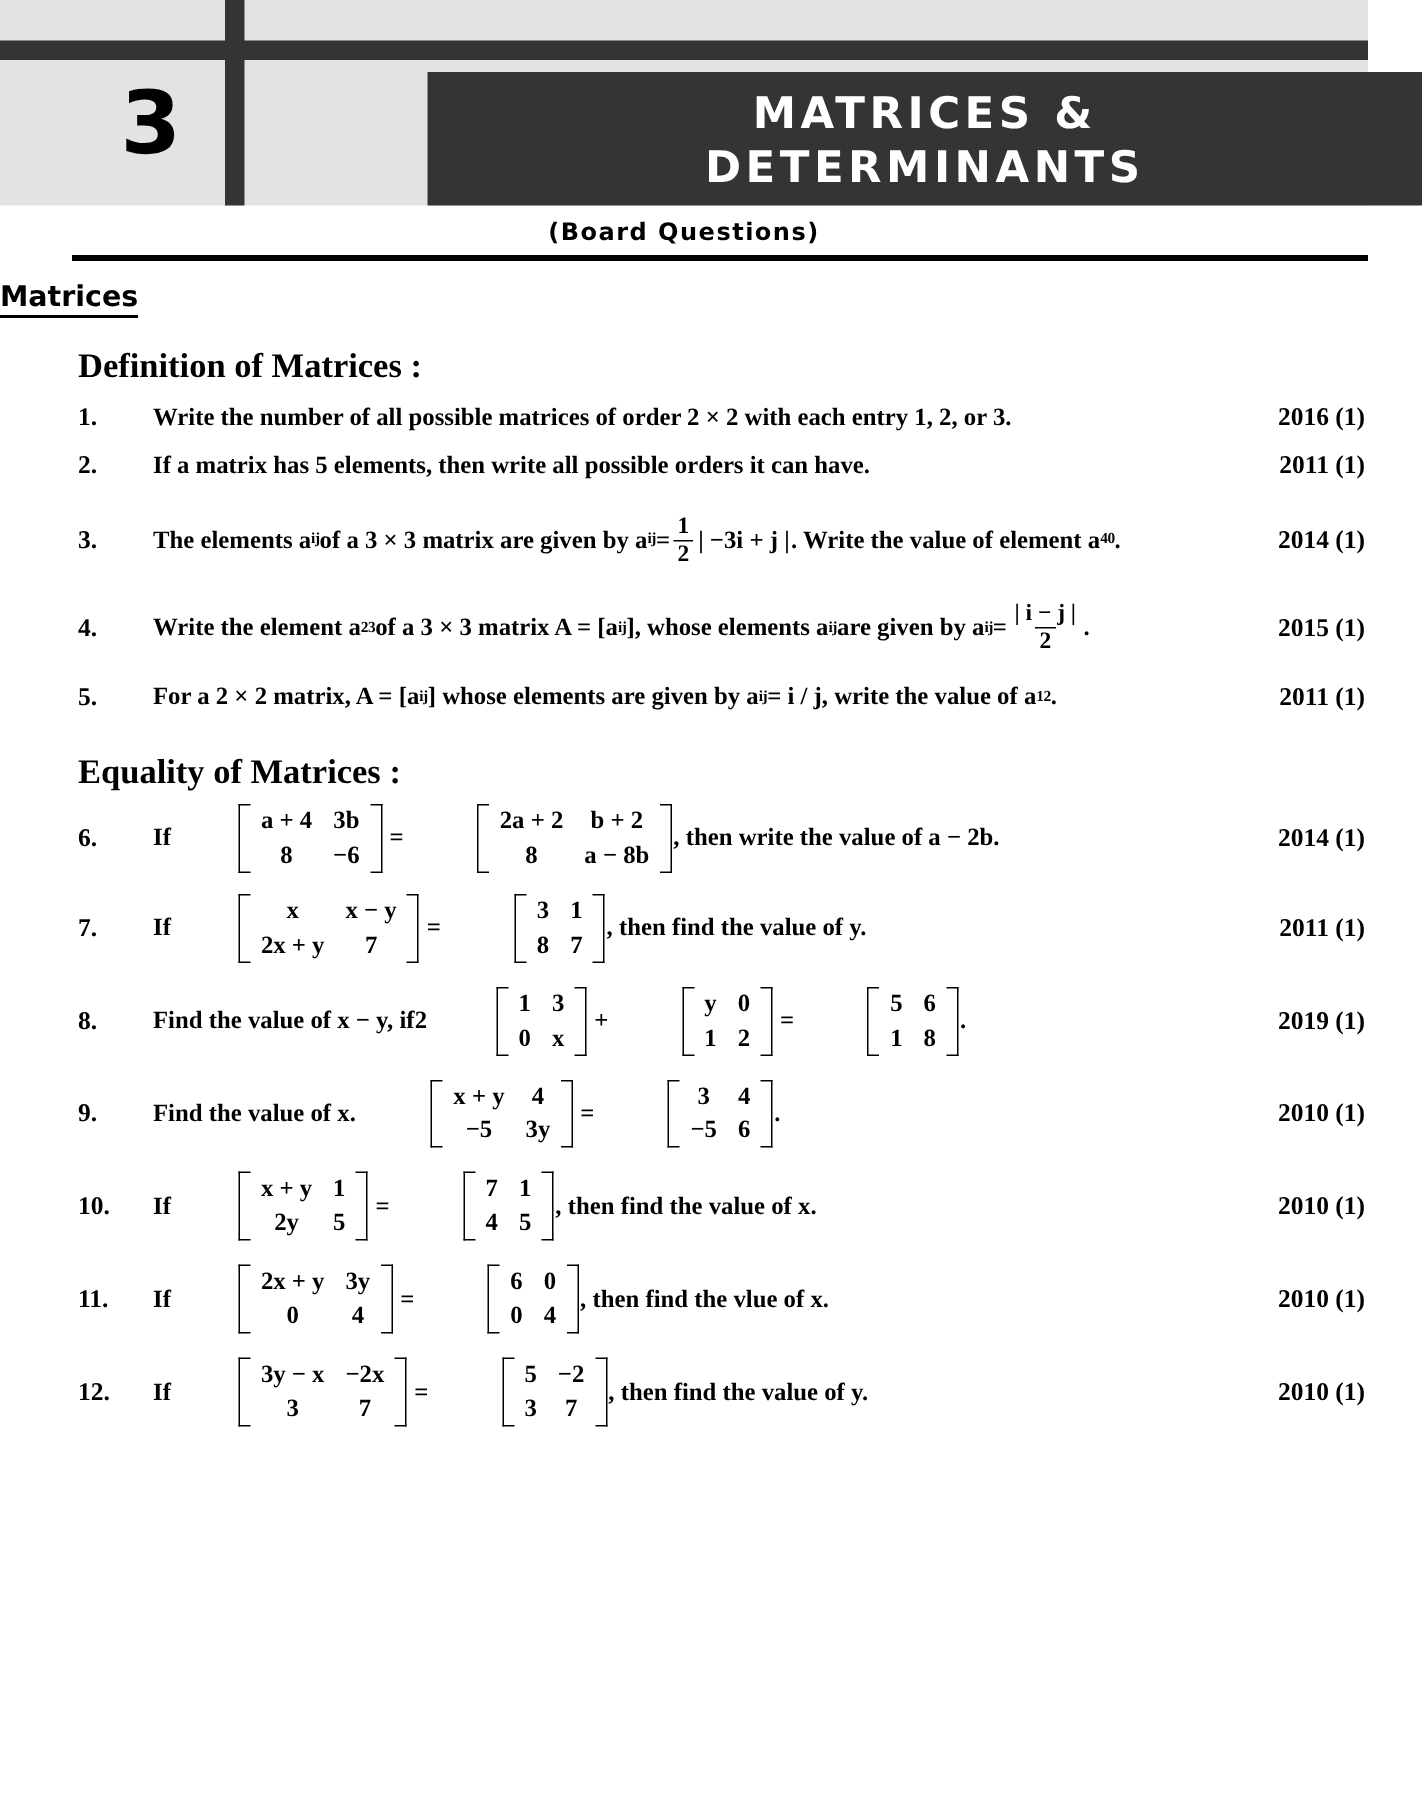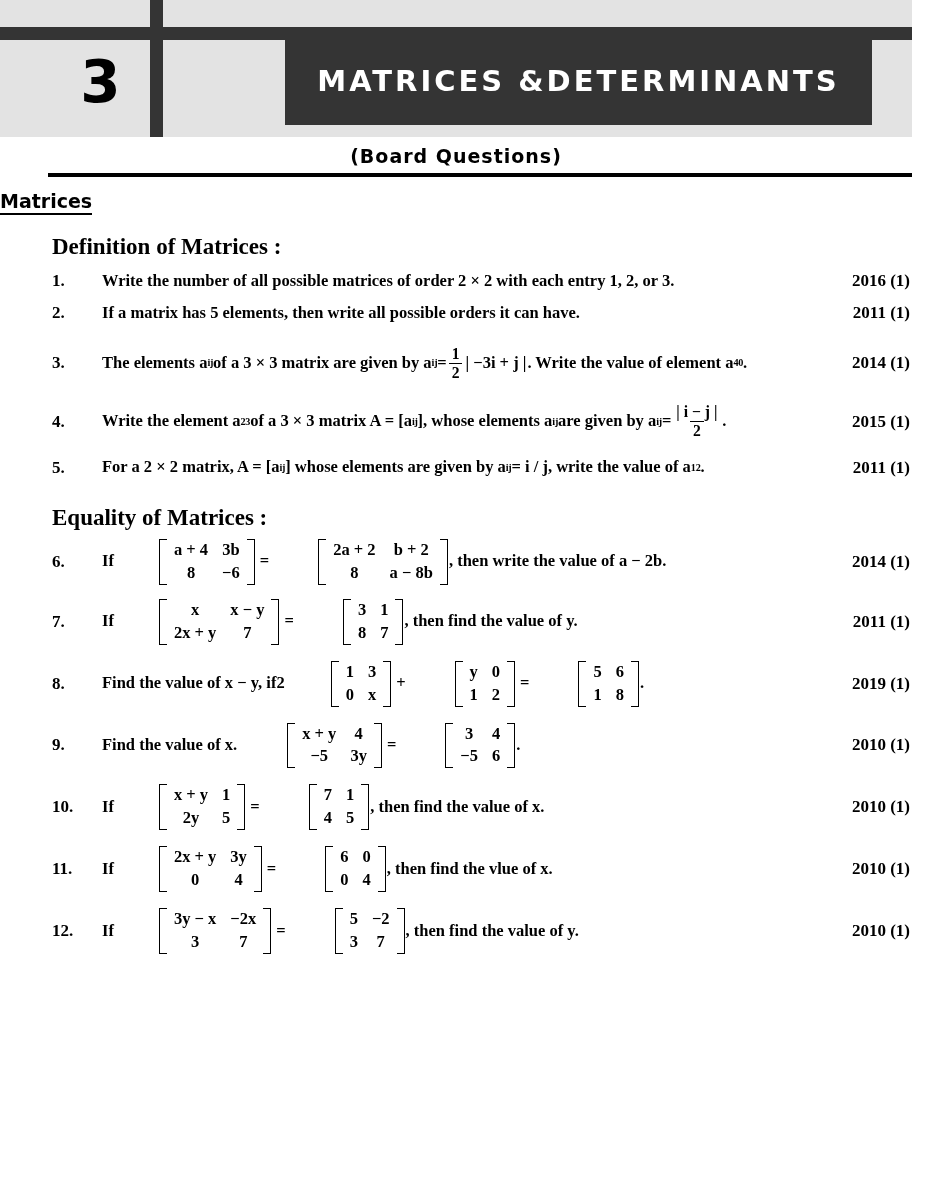--- a/index.html
+++ b/index.html
@@ -48,47 +48,47 @@
     font-family: "DejaVu Sans", sans-serif;
     font-weight: bold;
     font-size: 58px;
     line-height: 72px;
     color: #000000;
     letter-spacing: -1px;
   }
   .title-block {
     position: absolute;
     left: 285px;
-    top: 36px;
-    width: 587px;
+    top: 48px;
+    width: 663px;
     height: 89px;
     background: #343434;
     color: #ffffff;
     display: flex;
-    flex-direction: row;
+    flex-direction: column;
     align-items: center;
     justify-content: center;
   }
   .title-line {
     font-family: "DejaVu Sans", sans-serif;
     font-weight: bold;
     font-size: 29px;
     line-height: 36px;
     letter-spacing: 3px;
     color: #ffffff;
     white-space: nowrap;
     text-align: center;
   }
 
   .board-questions {
     width: 912px;
     text-align: center;
     font-family: "DejaVu Sans", sans-serif;
     font-weight: bold;
-    font-size: 19px;
+    font-size: 16px;
     letter-spacing: 1px;
     padding-top: 8px;
     padding-bottom: 6px;
   }
   .rule {
     width: 864px;
     margin-left: 48px;
     height: 4px;
     background: #000000;
   }

